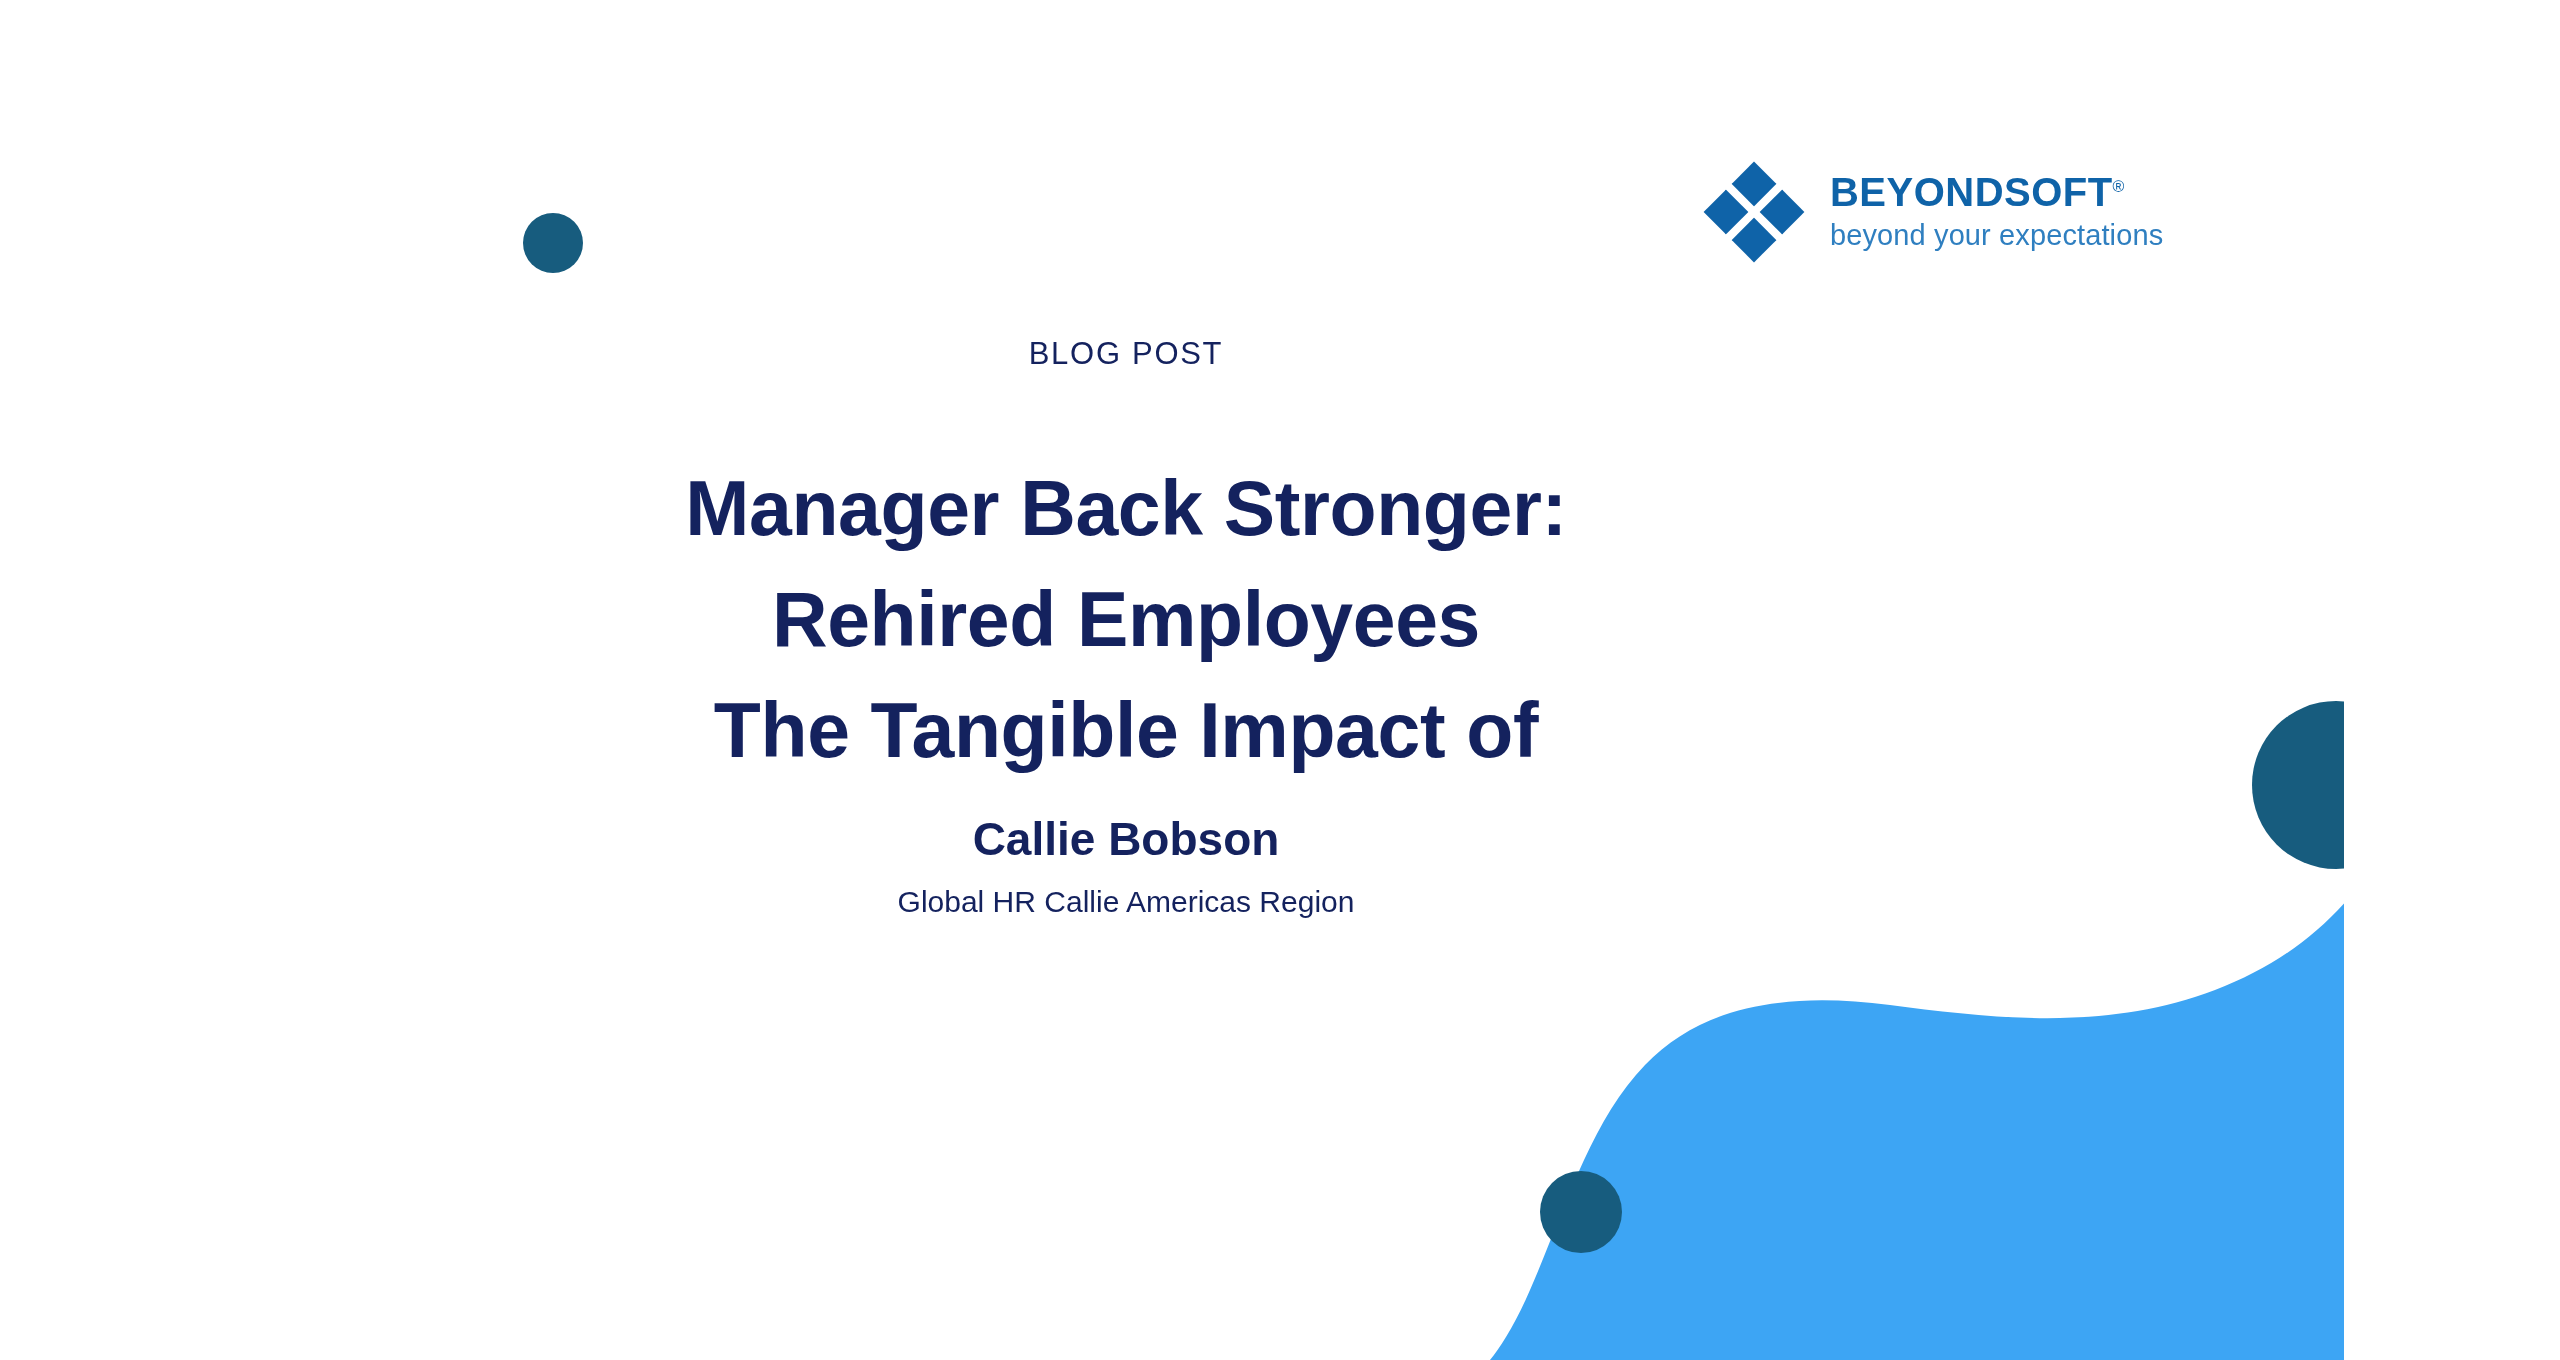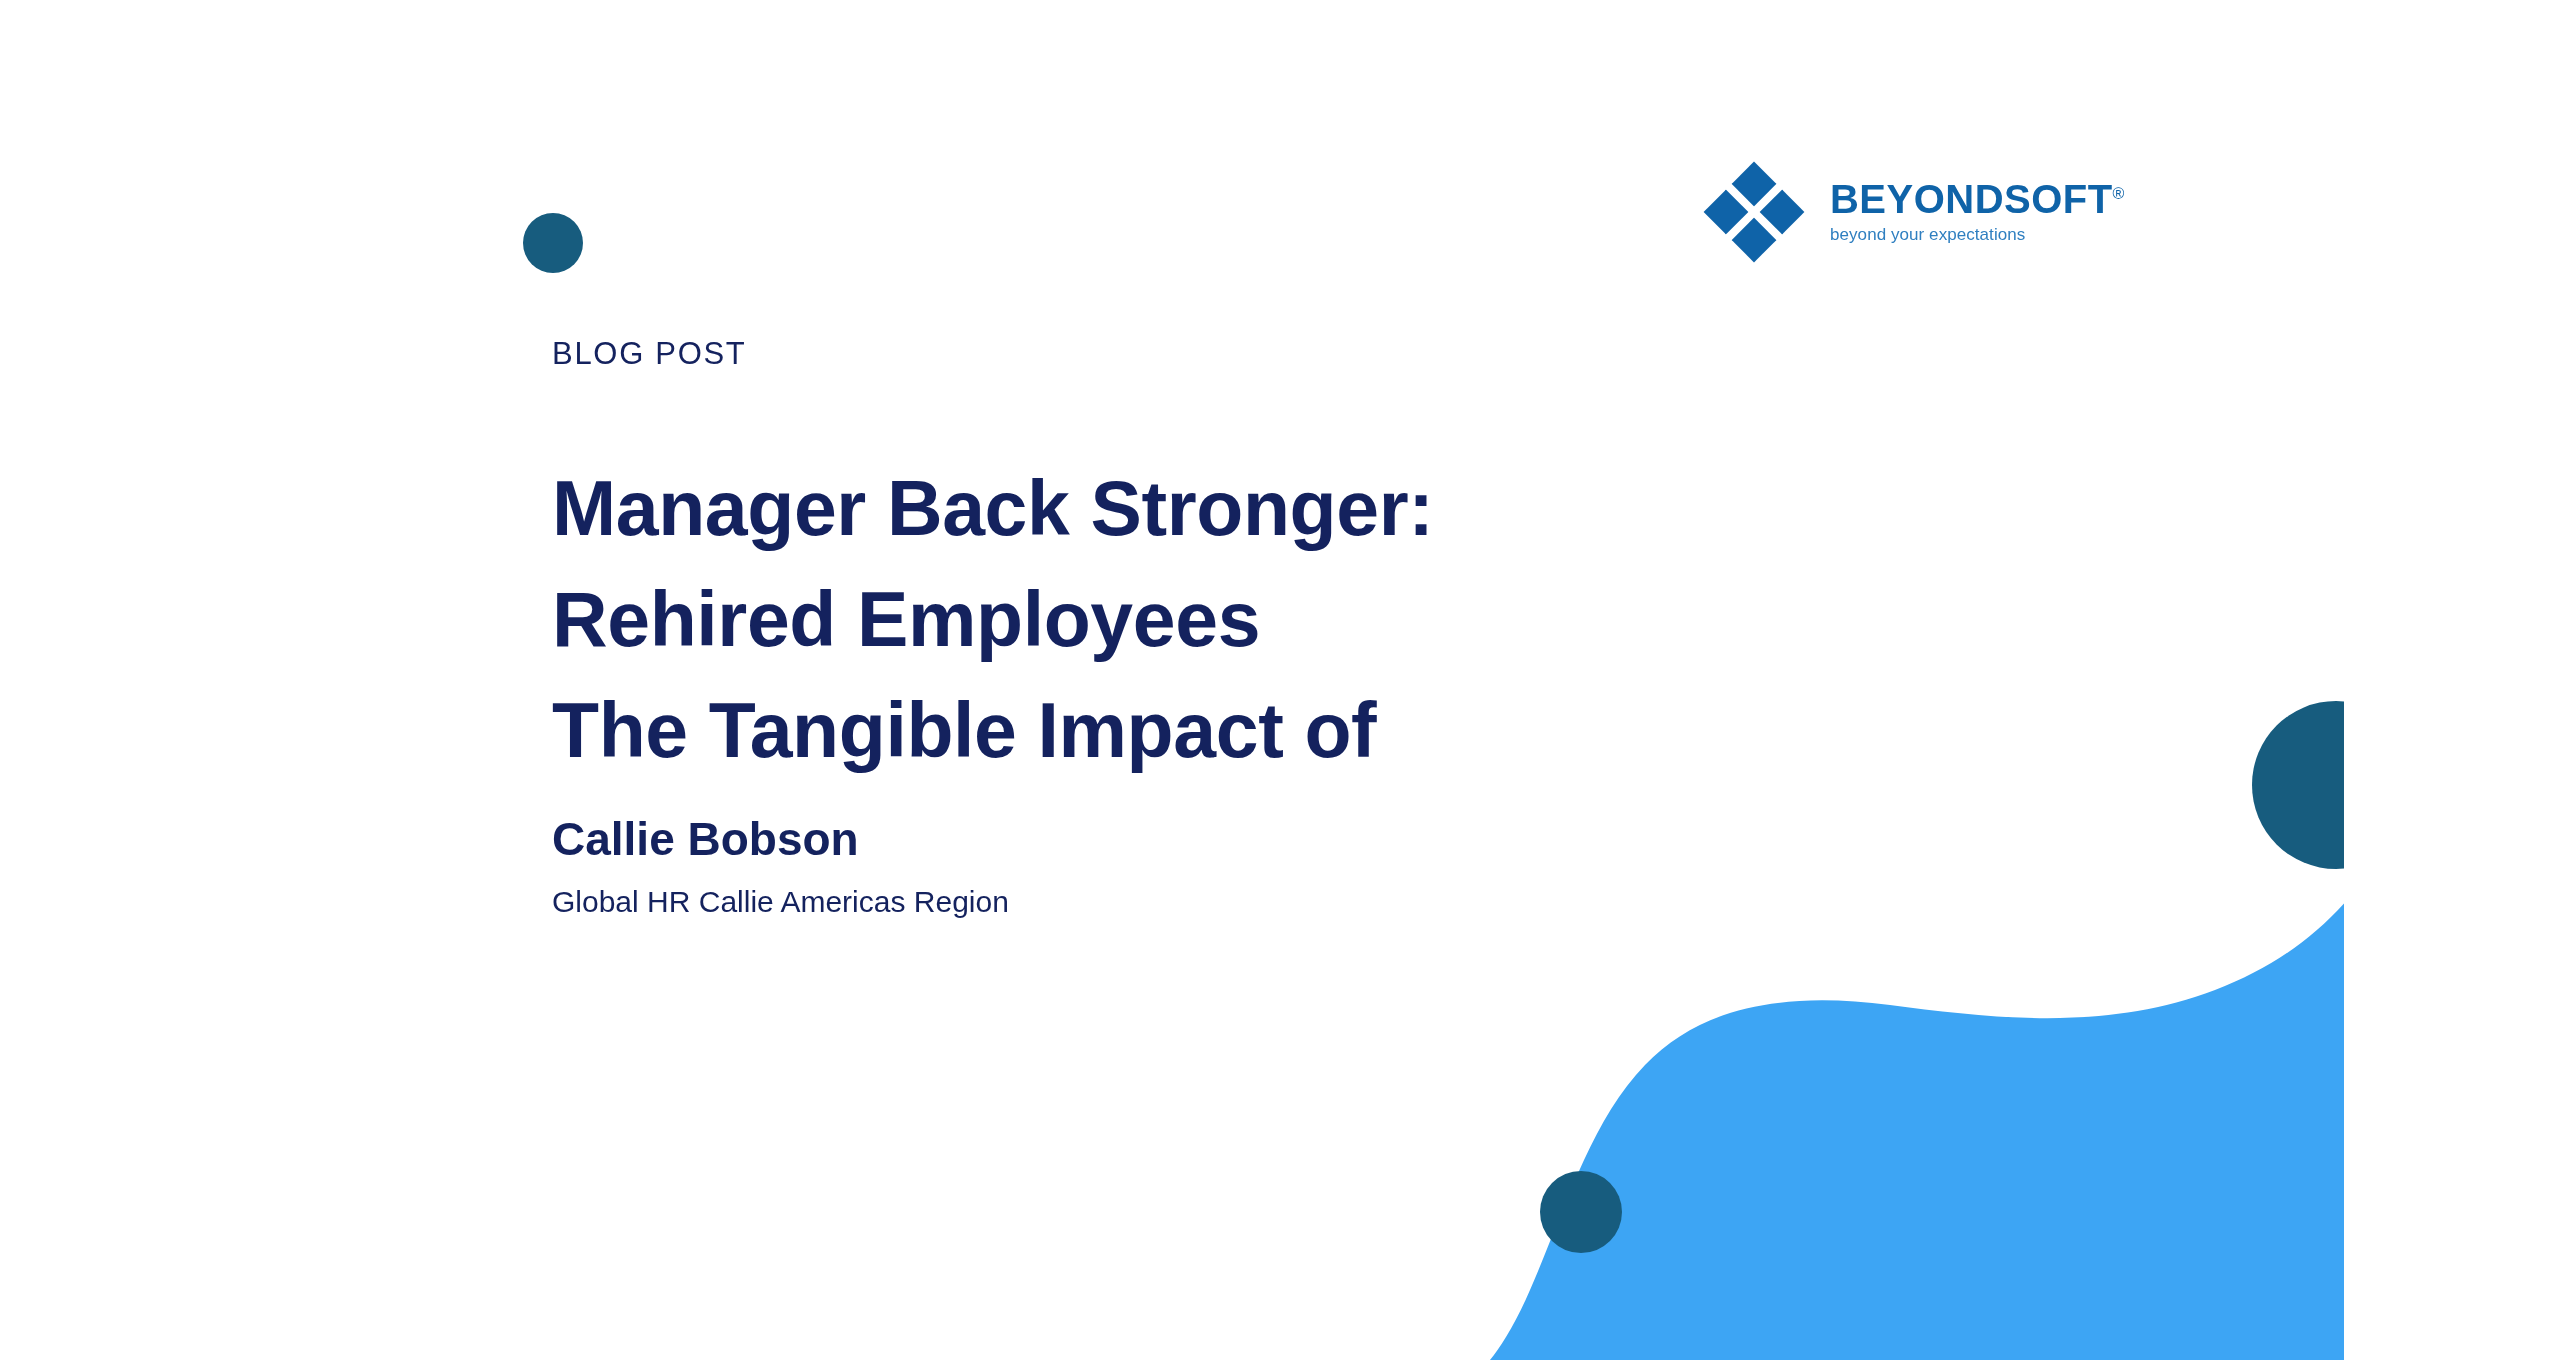--- a/index.html
+++ b/index.html
@@ -22,23 +22,24 @@
   .deco {
     position:absolute;
     inset:0;
     width:2560px; height:1360px;
     pointer-events:none;
   }
 
   
   .content {
     position:absolute;
-    left:552px;
+    left:526px;
     top:338px;
     width:1200px;
+    text-align:center;
   }
   .eyebrow {
     font-size:31px;
     letter-spacing:0.055em;
     color:#14225E;
     font-weight:400;
     line-height:1;
     margin-bottom:84px;
   }
   .title {
@@ -85,21 +86,21 @@
     position:relative;
     white-space:nowrap;
   }
   .logo-reg {
     font-size:16px;
     vertical-align:super;
     font-weight:400;
     letter-spacing:0;
   }
   .logo-tagline {
-    font-size:17px;
+    font-size:29px;
     font-weight:400;
     color:#2F7FC0;
     letter-spacing:0.004em;
     line-height:1.25;
     margin-top:4px;
     white-space:nowrap;
   }
 </style>
 </head>
 <body>

